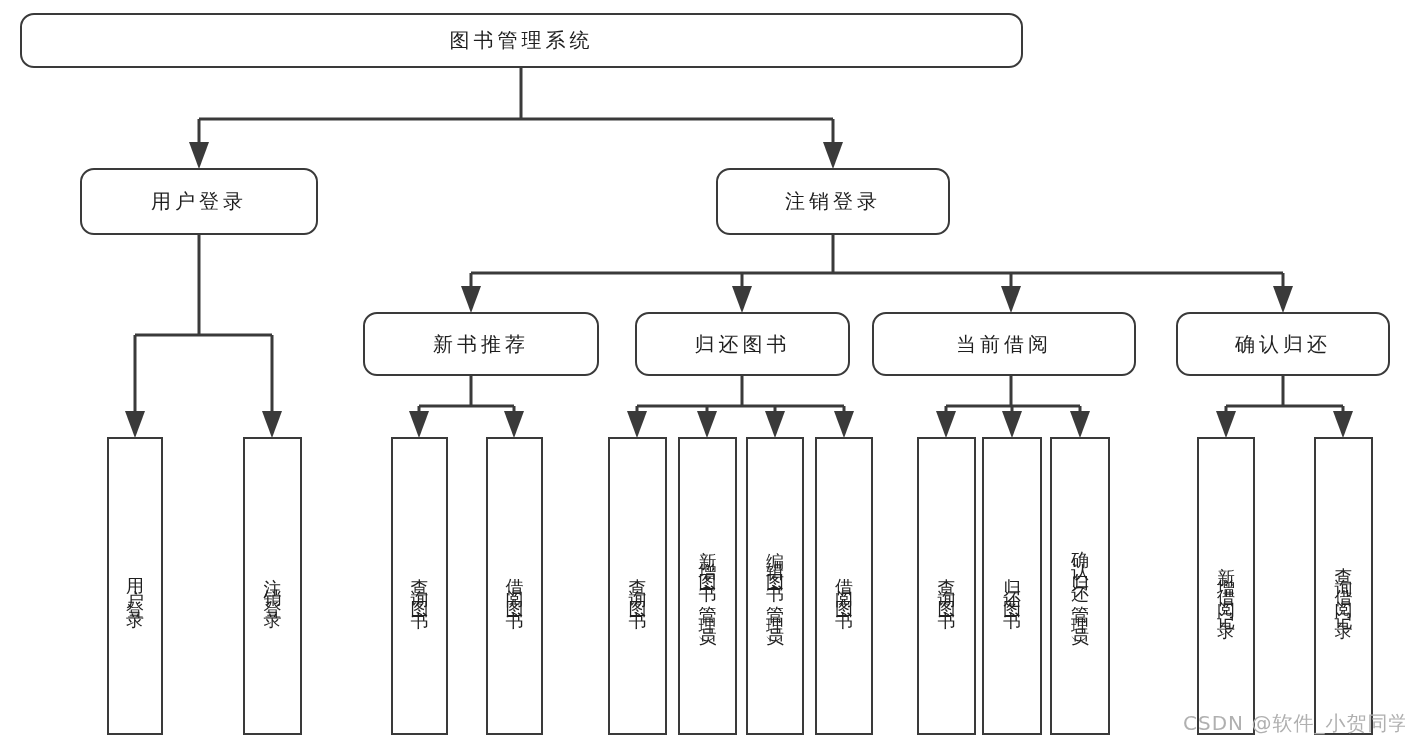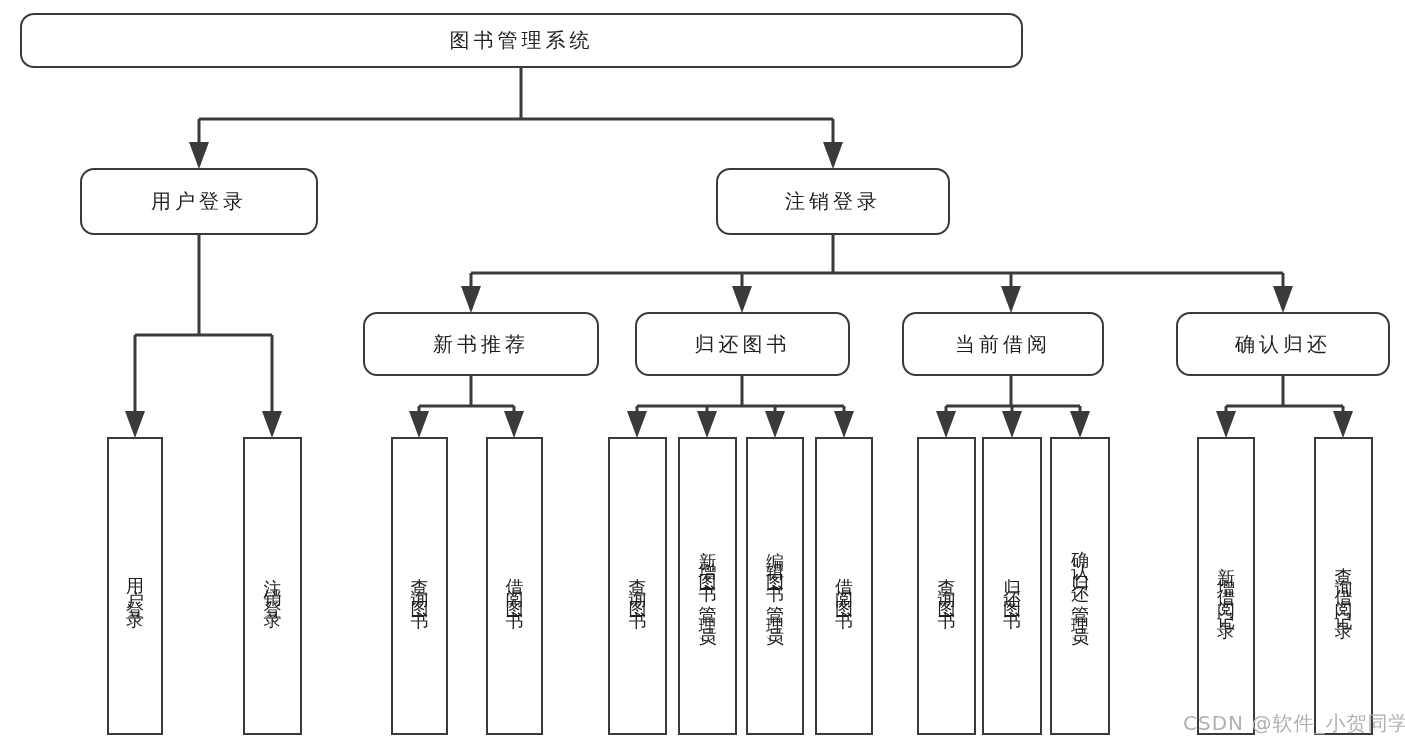--- a/index.html
+++ b/index.html
@@ -85,21 +85,21 @@
   <div class="box hbox" style="left:716px;top:168px;width:234px;height:67px;">
     <span>注销登录</span>
   </div>
 
   <div class="box hbox" style="left:363px;top:312px;width:236px;height:64px;">
     <span>新书推荐</span>
   </div>
   <div class="box hbox" style="left:635px;top:312px;width:215px;height:64px;">
     <span>归还图书</span>
   </div>
-  <div class="box hbox" style="left:902px;top:312px;width:202px;height:64px;">
+  <div class="box hbox" style="left:872px;top:312px;width:264px;height:64px;">
     <span>当前借阅</span>
   </div>
   <div class="box hbox" style="left:1176px;top:312px;width:214px;height:64px;">
     <span>确认归还</span>
   </div>
 
   <div class="box vbox" style="left:107px;top:437px;width:56px;height:298px;">
     <span>用户登录</span>
   </div>
   <div class="box vbox" style="left:243px;top:437px;width:59px;height:298px;">

